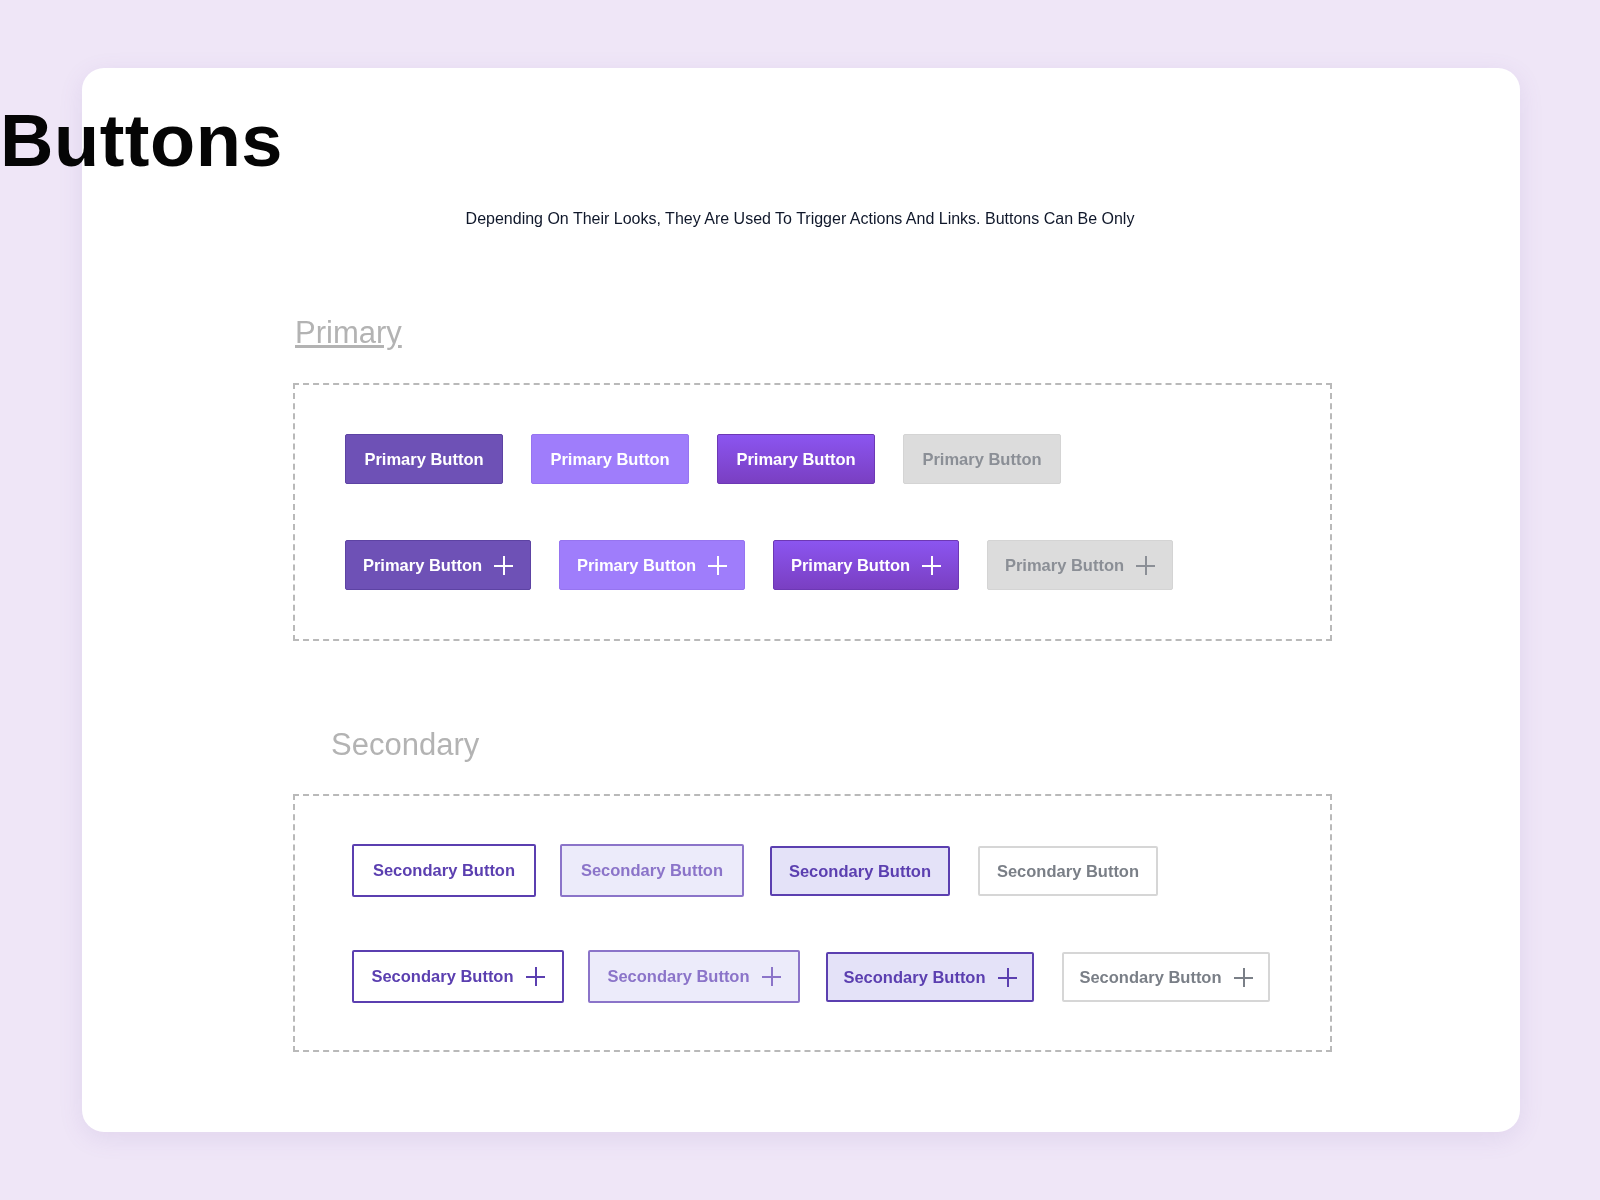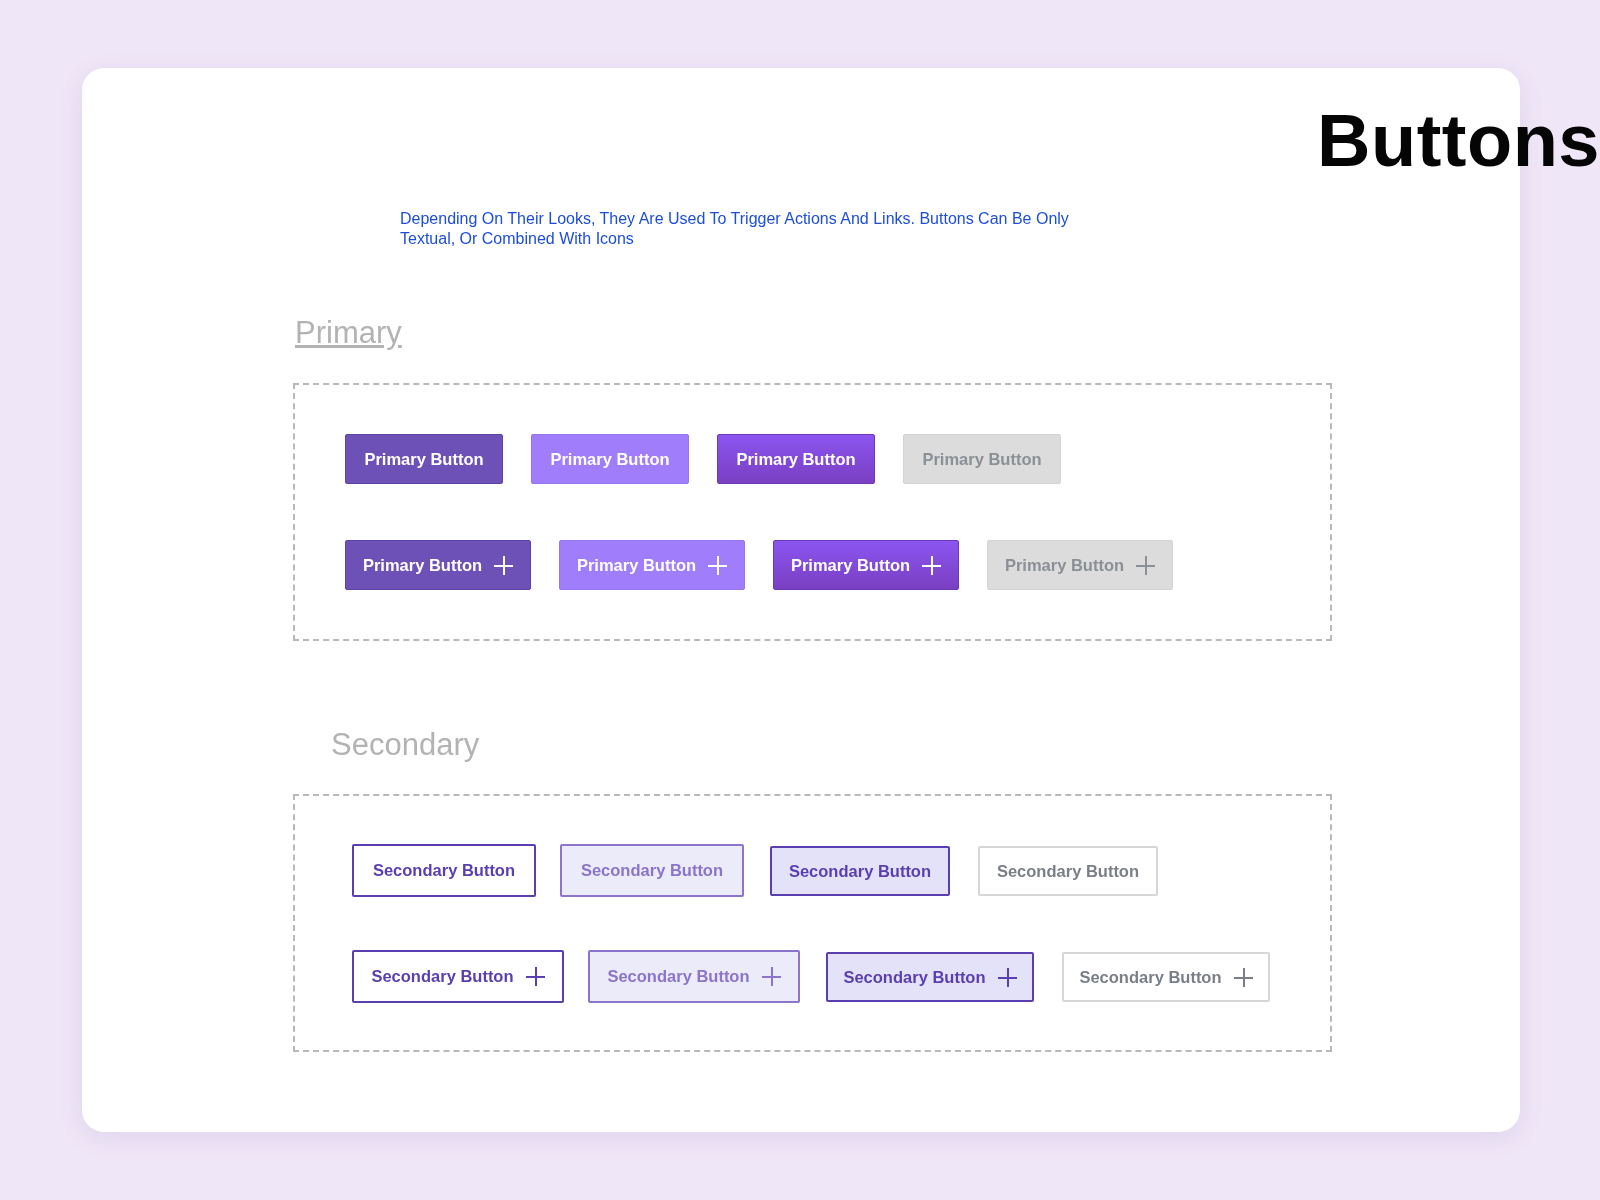--- a/index.html
+++ b/index.html
@@ -13,34 +13,34 @@
     position: absolute;
     left: 82px; top: 68px;
     width: 1438px; height: 1064px;
     background: #ffffff;
     border-radius: 22px;
     box-shadow: 0 6px 24px rgba(120, 90, 170, 0.12);
   }
   .title {
     position: absolute;
     left: 0; right: 0; top: 104px;
-    text-align: right;
+    text-align: left;
     font-size: 74px;
     font-weight: 700;
     color: #050505;
     letter-spacing: 0.5px;
     line-height: 1;
   }
   .subtitle {
     position: absolute;
     left: 400px; width: 800px; top: 209px;
-    text-align: left;
+    text-align: center;
     font-size: 16px;
     line-height: 20px;
-    color: #1d4ed8;
+    color: #0f172a;
   }
   .section-label {
     position: absolute;
     left: 295px;
     font-size: 31px;
     color: #b3b3b3;
     font-weight: 400;
   }
   .panel {
     position: absolute;
@@ -88,21 +88,20 @@
   .s-disabled { background: #ffffff; color: #7a7f87; border: 2px solid #d6d6d6; font-weight: 600; }
 </style>
 </head>
 <body>
 
 <div class="card"></div>
 
 <h1 class="title">Buttons</h1>
 <div class="subtitle">
   <div>Depending On Their Looks, They Are Used To Trigger Actions And Links. Buttons Can Be Only</div>
-  <div>Textual, Or Combined With Icons</div>
 </div>
 
 <div class="section-label" style="top:315px;text-decoration:underline;">Primary</div>
 <div class="panel" style="top:383px;"></div>
 
 <div class="btn p-default" style="left:345px; top:434px; width:158px;">
   <span>Primary Button</span>
 </div>
 <div class="btn p-hover" style="left:531px; top:434px; width:158px;">
   <span>Primary Button</span>

